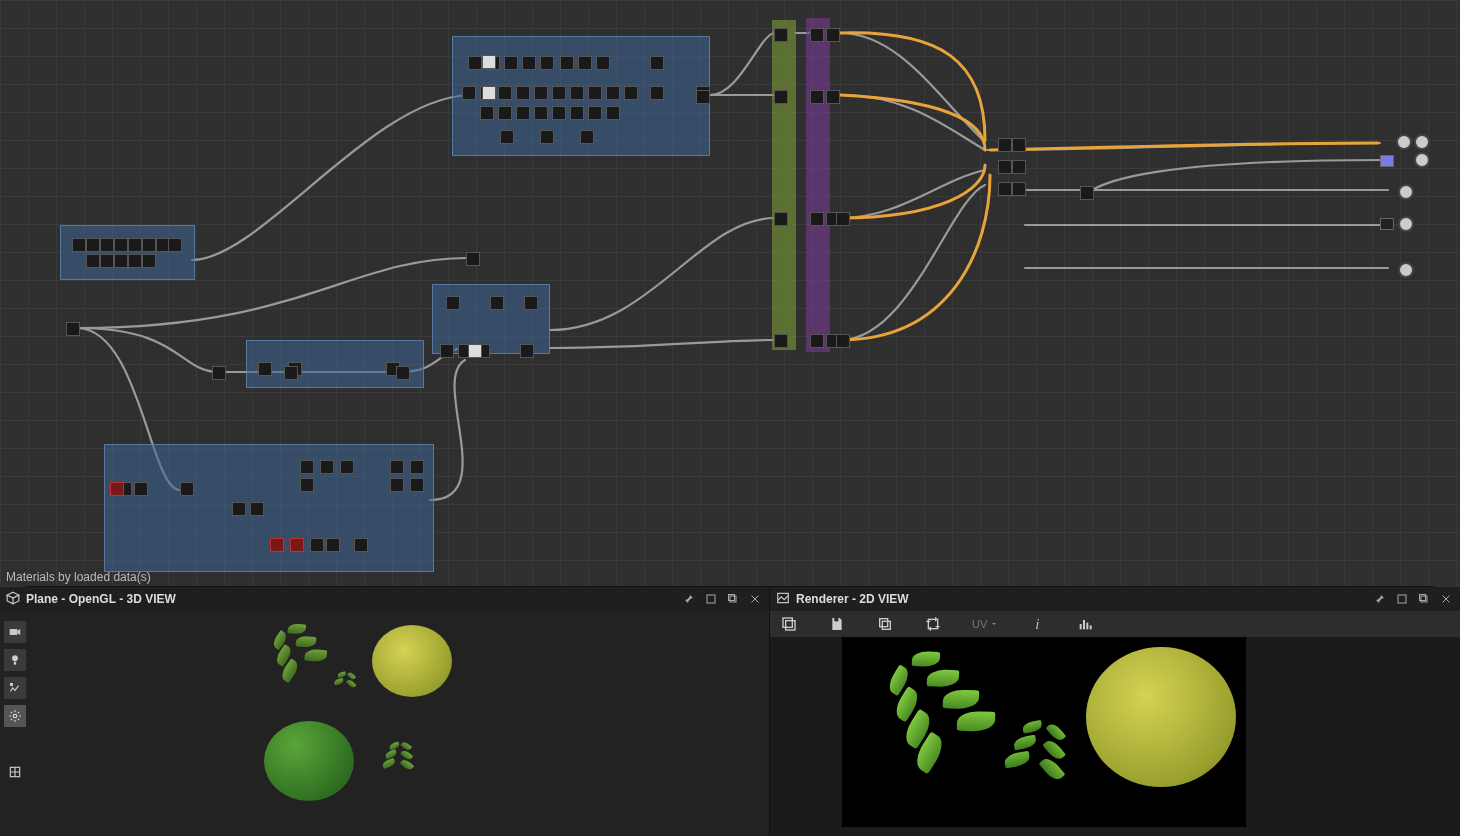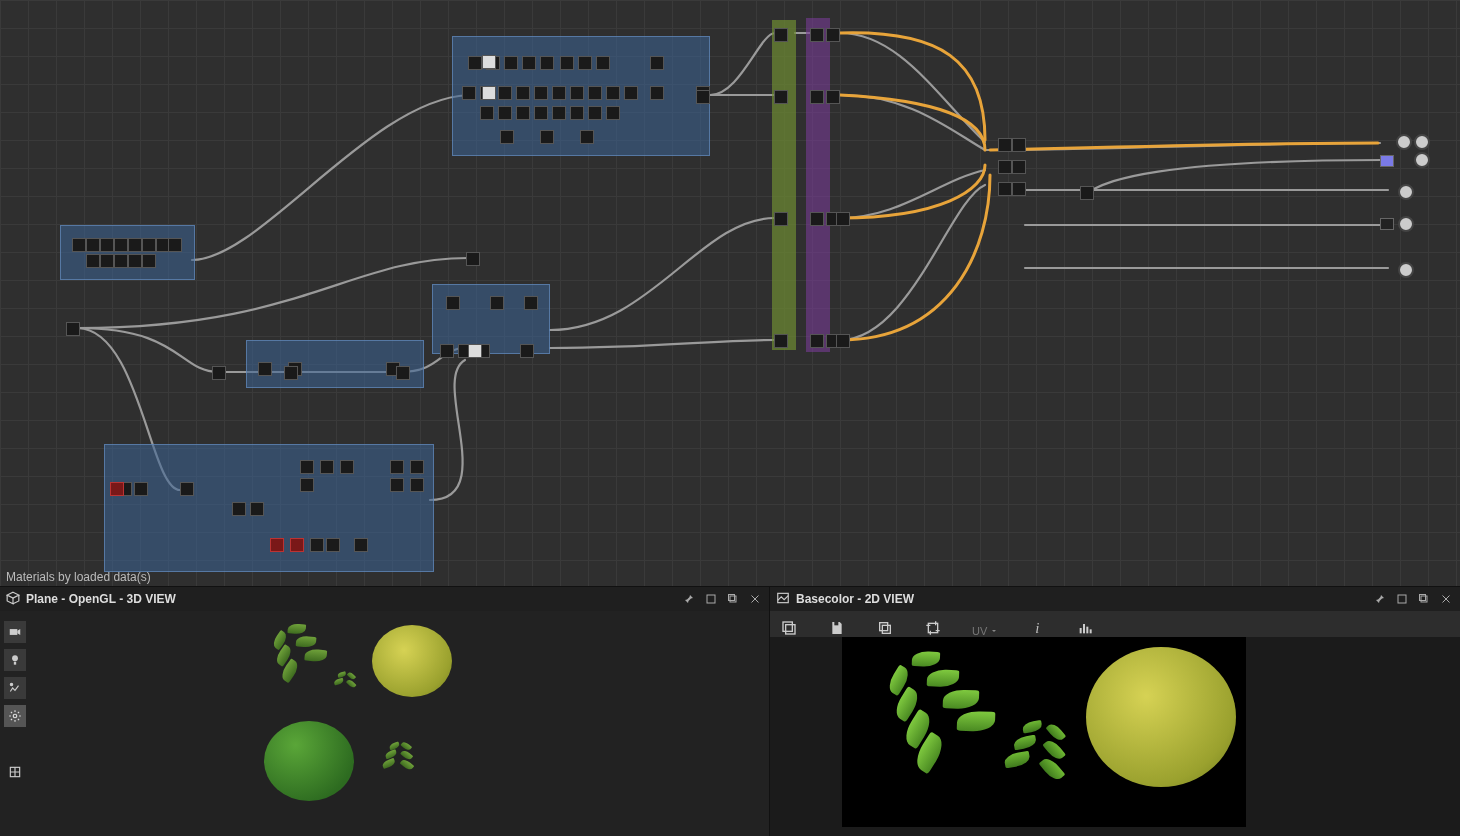--- a/index.html
+++ b/index.html
@@ -61,20 +61,21 @@
     left: 6px; bottom: 2px;
     color: #bbb;
     font-size: 12px;
   }
   
   .bottom {
     display: flex;
     flex: 1;
     min-height: 0;
     border-top: 1px solid #111;
+    border-radius: 31px;
   }
   .panel {
     display: flex;
     flex-direction: column;
     background: #2a2a2a;
     min-width: 0;
   }
   .panel.left { width: 770px; border-right: 1px solid #111; }
   .panel.right { flex: 1; }
   .titlebar {
@@ -99,21 +100,21 @@
     align-items: center;
     gap: 18px;
     padding: 0 10px;
     color: #ccc;
   }
   .menubar span { cursor: pointer; }
   .toolbar2d {
     height: 26px;
     background: #2d2d2d;
     display:flex;
-    align-items:flex-end;
+    align-items:center;
     gap:30px;
     padding:0 10px;
   }
   .toolbar2d .tb {
     width:18px;height:18px;
     display:flex;align-items:center;justify-content:center;
     color:#bbb; cursor:pointer;
   }
   .toolbar2d .uv { color:#777; font-size:11px; display:flex; align-items:center; gap:3px;}
   .viewport3d {
@@ -430,21 +431,21 @@
   </div>
 
   <div class="panel right">
     <div class="titlebar">
       <span>
         <svg width="14" height="14" viewBox="0 0 24 24" fill="none" stroke="#ccc" stroke-width="2">
             <rect x="3" y="4" width="18" height="16"></rect>
             <path d="M3 16 L9 10 L14 15 L21 8"></path>
           </svg>
       </span>
-      <span class="title">Basecolor - 2D VIEW</span>
+      <span class="title">Renderer - 2D VIEW</span>
       <span class="spacer"></span>
       <span class="tbtn">
           <svg width="12" height="12" viewBox="0 0 24 24" fill="#aaa">
             <path d="M14 4l6 6-4 1-5 5-1 4-3-3-4 4 4-4-3-3 4-1 5-5z"></path>
           </svg>
         </span>
       <span class="tbtn">
           <svg width="12" height="12" viewBox="0 0 24 24" fill="none" stroke="#aaa" stroke-width="2">
             <rect x="4" y="4" width="16" height="16"></rect>
           </svg>

